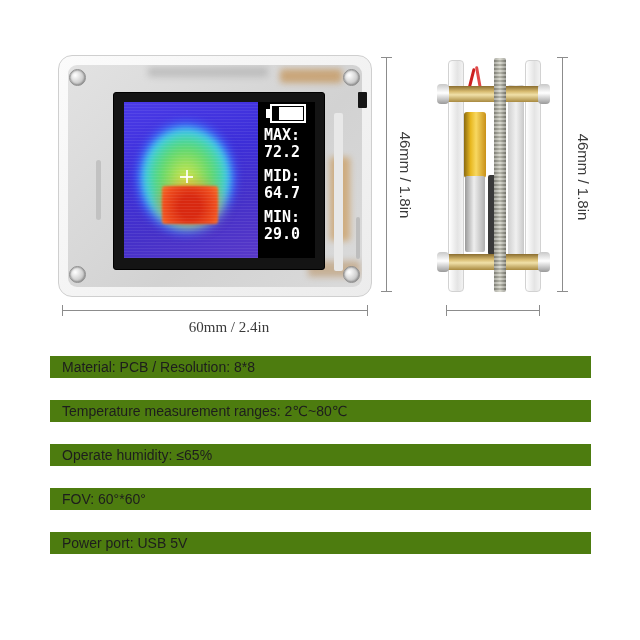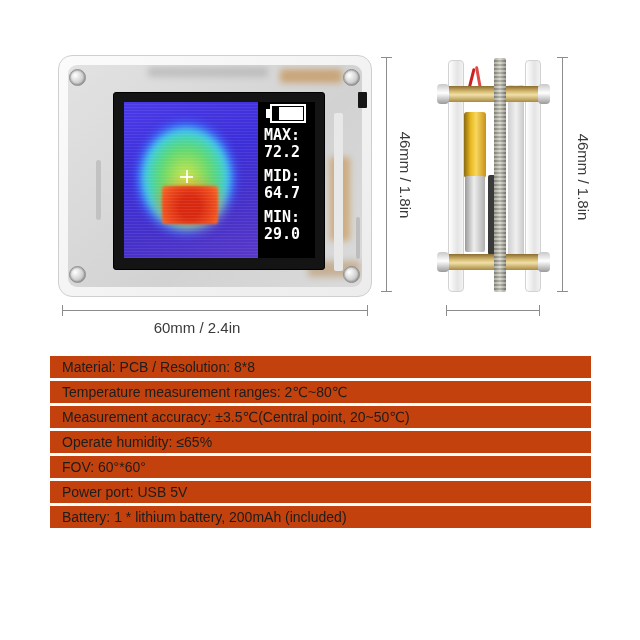--- a/index.html
+++ b/index.html
@@ -84,21 +84,21 @@
   .vline::before{top:0;} .vline::after{bottom:0;}
   .hline{position:absolute;height:1px;background:#8c8c8c;}
   .hline::before,.hline::after{content:"";position:absolute;top:-5px;width:1px;height:11px;background:#8c8c8c;}
   .hline::before{left:0;} .hline::after{right:0;}
   .dim-label{position:absolute;font-size:15px;color:#3a3a3a;white-space:nowrap;}
   .dim-label.vertical{transform:translate(-50%,-50%) rotate(90deg);}
   .dim-label.horizontal{text-align:center;}
 
   
   .specs{position:absolute;left:50px;top:356px;width:541px;}
-  .spec-row{height:22px;line-height:22px;margin-bottom:3px;background:#c2410c;
+  .spec-row{height:22px;line-height:22px;margin-bottom:22px;background:#4d7c0f;
     padding-left:12px;font-size:14px;color:#1d1d1d;}
 </style>
 </head>
 <body>
 
 <div class="canvas">
 
   <div class="front-device">
     <div class="case-inner">
       <div class="pcb-hint hint1"></div>
@@ -160,28 +160,26 @@
     <div class="rod-cap cap-tl"></div>
     <div class="rod-cap cap-tr"></div>
     <div class="rod-cap cap-bl"></div>
     <div class="rod-cap cap-br"></div>
   </div>
 
   <div class="vline" style="left:562px;top:57px;height:235px;"></div>
   <div class="dim-label vertical" style="left:583px;top:177px;">46mm / 1.8in</div>
 
   <div class="hline" style="left:62px;top:310px;width:306px;"></div>
-  <div class="dim-label horizontal" style="left:44px;top:319px;width:306px;">60mm / 2.4in</div>
+  <div class="dim-label horizontal" style="left:76px;top:319px;width:306px;font-family:Liberation Serif, serif;">60mm / 2.4in</div>
 
   <div class="hline" style="left:446px;top:310px;width:94px;"></div>
 
   <div class="specs">
 
   <div class="spec-row">Material: PCB / Resolution: 8*8</div>
       <div class="spec-row">Temperature measurement ranges: 2℃~80℃</div>
-      <div class="spec-row">Measurement accuracy: ±3.5℃(Central point, 20~50℃)</div>
       <div class="spec-row">Operate humidity: ≤65%</div>
       <div class="spec-row">FOV: 60°*60°</div>
       <div class="spec-row">Power port: USB 5V</div>
-      <div class="spec-row">Battery: 1 * lithium battery, 200mAh (included)</div>
     </div>
 
 </div>
 
 </body></html>

